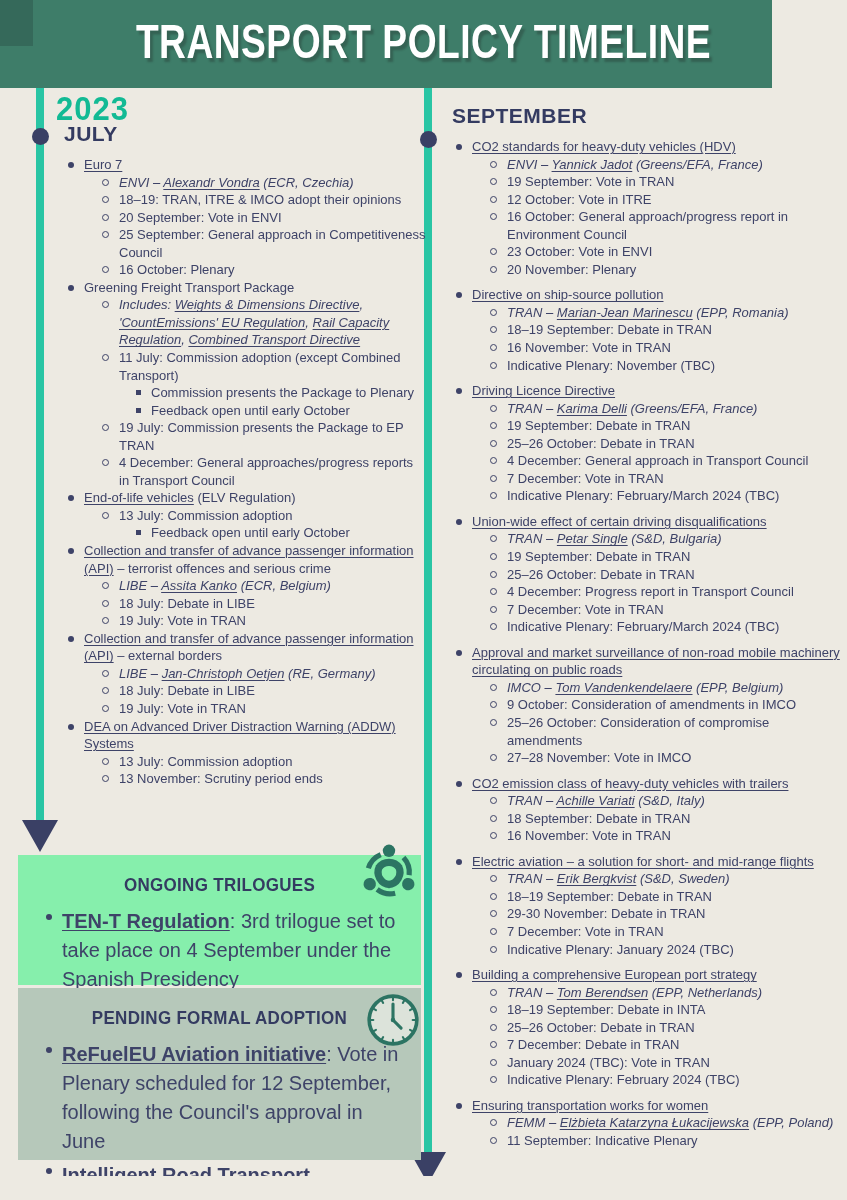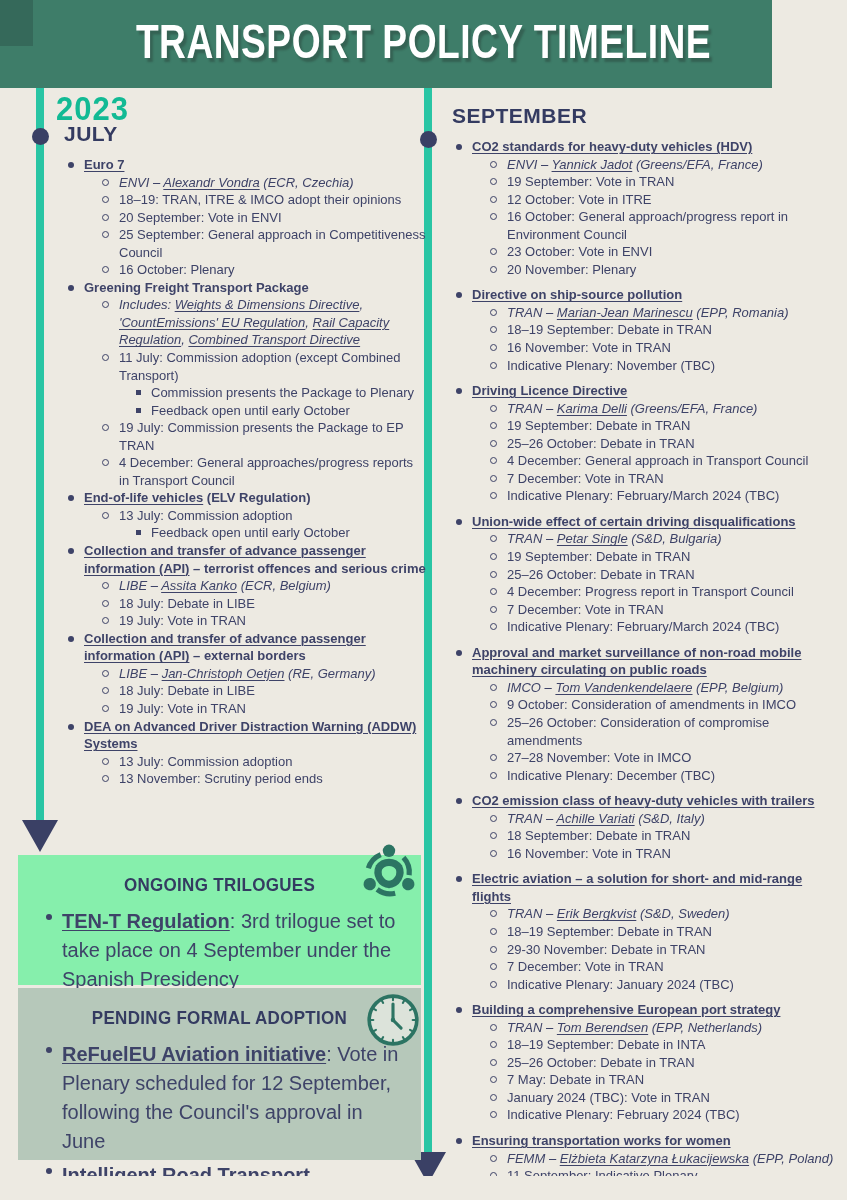--- a/index.html
+++ b/index.html
@@ -28,21 +28,21 @@
   .col{position:absolute;}
   .col-left{left:64px;top:122px;width:362px;}
   .col-right{left:452px;top:104px;width:388px;}
   h2{margin:0 0 10px 0;font-size:21px;font-weight:bold;letter-spacing:.5px;color:#343B61;}
   .list{display:flex;flex-direction:column;}
   .col-left .list{gap:0;}
   .col-right .list{gap:8px;}
   .row{display:flex;align-items:flex-start;font-size:13px;line-height:1.35;}
   .tx{flex:1;min-width:0;}
   .l1{margin-left:4px;}
-  .l1 .tx{font-weight:bold;}
+  .l1 .tx{font-weight:normal;}
   .l2{margin-left:38px;}
   .l3{margin-left:72px;}
   .it .tx{font-style:italic;}
   .mk{flex:0 0 auto;margin-right:10px;}
   .mk1{width:6px;height:6px;border-radius:50%;background:#3E4368;margin-top:6px;}
   .mk2{width:5px;height:5px;border:1.5px solid #3E4368;border-radius:50%;margin-top:5px;background:transparent;}
   .mk3{width:5px;height:5px;background:#3E4368;margin-top:6px;}
   .u{text-decoration:underline;text-underline-offset:2px;text-decoration-thickness:1.4px;}
   .b{font-weight:bold;}
   
@@ -334,24 +334,20 @@
             <div class="tx"><span>9 October: Consideration of amendments in IMCO</span></div>
           </div>
           <div class="row l2">
             <span class="mk mk2"></span>
             <div class="tx"><span>25–26 October: Consideration of compromise amendments</span></div>
           </div>
           <div class="row l2">
             <span class="mk mk2"></span>
             <div class="tx"><span>27–28 November: Vote in IMCO</span></div>
           </div>
-          <div class="row l2">
-            <span class="mk mk2"></span>
-            <div class="tx"><span>Indicative Plenary: December (TBC)</span></div>
-          </div>
         </div>
         <div class="item">
           <div class="row l1">
             <span class="mk mk1"></span>
             <div class="tx"><span class="u">CO2 emission class of heavy-duty vehicles with trailers</span></div>
           </div>
           <div class="row l2 it">
             <span class="mk mk2"></span>
             <div class="tx"><span>TRAN – </span><span class="u">Achille Variati</span><span> (S&amp;D, Italy)</span></div>
           </div>
@@ -402,21 +398,21 @@
           <div class="row l2">
             <span class="mk mk2"></span>
             <div class="tx"><span>18–19 September: Debate in INTA</span></div>
           </div>
           <div class="row l2">
             <span class="mk mk2"></span>
             <div class="tx"><span>25–26 October: Debate in TRAN</span></div>
           </div>
           <div class="row l2">
             <span class="mk mk2"></span>
-            <div class="tx"><span>7 May: Debate in TRAN</span></div>
+            <div class="tx"><span>7 December: Debate in TRAN</span></div>
           </div>
           <div class="row l2">
             <span class="mk mk2"></span>
             <div class="tx"><span>January 2024 (TBC): Vote in TRAN</span></div>
           </div>
           <div class="row l2">
             <span class="mk mk2"></span>
             <div class="tx"><span>Indicative Plenary: February 2024 (TBC)</span></div>
           </div>
         </div>

